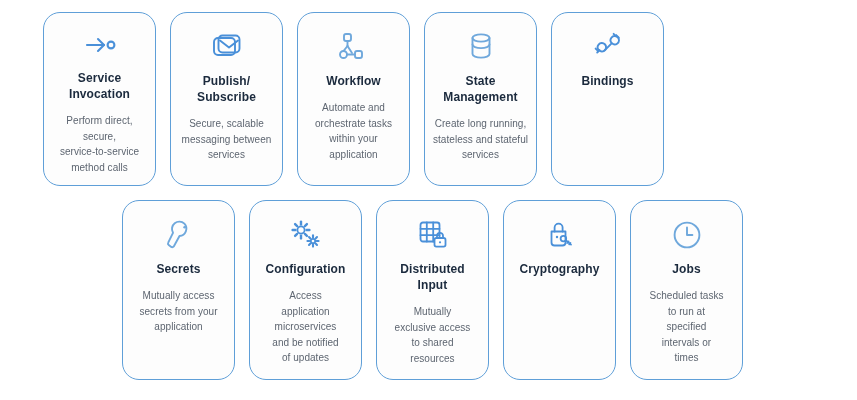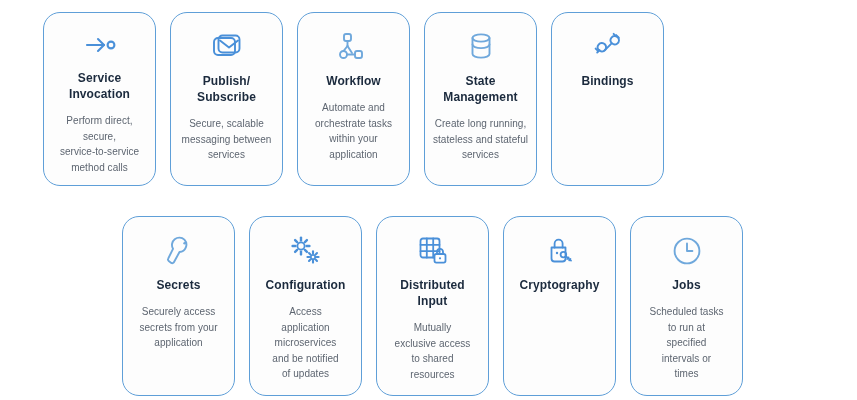--- a/index.html
+++ b/index.html
@@ -23,21 +23,21 @@
   .row {
     position: absolute;
     display: flex;
   }
   #row-top {
     left: 43px;
     top: 12px;
   }
   #row-bottom {
     left: 108px;
-    top: 216px;
+    top: 200px;
     padding-left: 14px;
   }
   .card {
     box-sizing: border-box;
     background: #fdfdfd;
     border: 1.6px solid #5f9fd8;
     border-radius: 17px;
     width: 113px;
     display: flex;
     flex-direction: column;
@@ -171,21 +171,21 @@
   <div class="row" id="row-bottom">
 
     <div class="card">
       <span class="icon-wrap">
         <svg width="28" height="32" viewBox="0 0 28 32" fill="none" stroke="#6fa8dc" stroke-width="1.9" stroke-linecap="round" stroke-linejoin="round">
           <path d="M19.4 4.6 a7.4 7.4 0 0 0 -11.4 9.2 L3.2 23.6 a1.8 1.8 0 0 0 0.5 2.3 l2.6 2 a1.8 1.8 0 0 0 2.6 -0.6 l5.6 -10.3 a7.4 7.4 0 0 0 4.9 -12.4 z"></path>
           <circle cx="19.6" cy="8.2" r="1.3" fill="#6fa8dc" stroke="none"></circle>
         </svg>
       </span>
       <div class="card-title">Secrets</div>
-      <div class="card-desc">Securely access
+      <div class="card-desc">Mutually access
 secrets from your
 application</div>
     </div>
 
     <div class="card">
       <span class="icon-wrap">
         <svg width="32" height="30" viewBox="0 0 32 30" fill="none" stroke="#4a90d9" stroke-width="1.8" stroke-linecap="round" stroke-linejoin="round">
           <g transform="translate(11,10)">
             <circle cx="0" cy="0" r="3.6"></circle>
             <g stroke-width="2.4">

